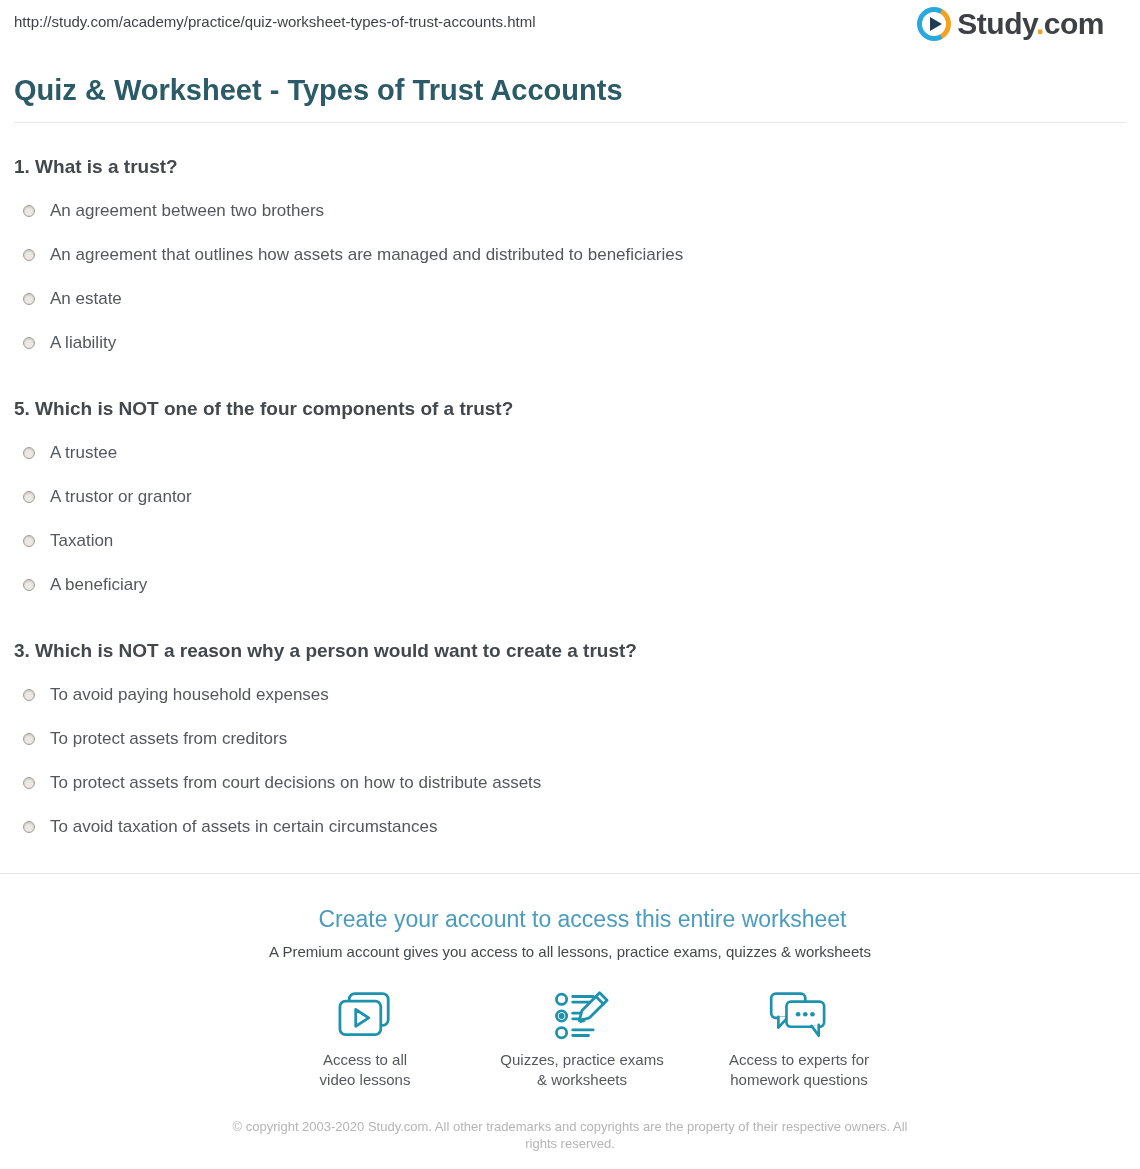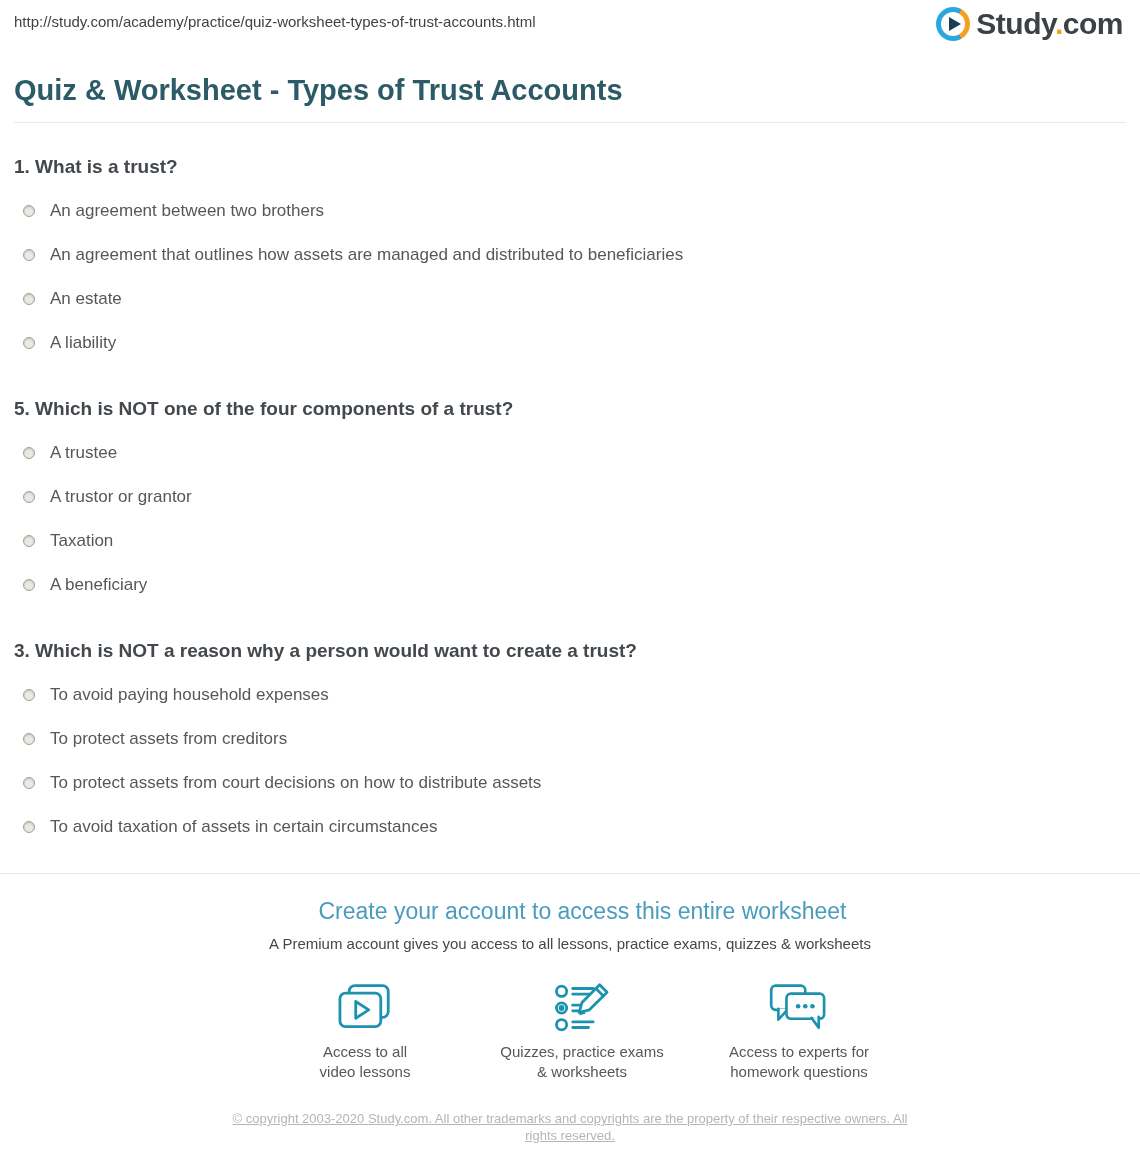--- a/index.html
+++ b/index.html
@@ -12,21 +12,21 @@
   }
   *{box-sizing:border-box;}
   html,body{margin:0;padding:0;}
   body{
     width:1140px;height:1169px;overflow:hidden;background:#ffffff;
     font-family:"Liberation Sans", sans-serif;
   }
   
   .header{position:relative;height:48px;padding:13px 24px 0 14px;}
   .url-text{font-size:15px;color:#3f4347;line-height:18px;}
-  .logo{position:absolute;top:7px;right:17px;display:flex;align-items:center;gap:6px;cursor:pointer;}
+  .logo{position:absolute;top:7px;right:36px;display:flex;align-items:center;gap:6px;cursor:pointer;}
   .logo-icon{width:34px;height:34px;border-radius:50%;position:relative;flex:0 0 auto;
     background:conic-gradient(from 0deg,var(--logo-blue) 0 30deg,var(--logo-orange) 30deg 150deg,var(--logo-blue) 150deg 360deg);}
   .logo-icon::before{content:"";position:absolute;inset:5px;background:#fff;border-radius:50%;}
   .logo-icon::after{content:"";position:absolute;left:13px;top:10px;
     border-left:12px solid #1d3d54;border-top:7px solid transparent;border-bottom:7px solid transparent;}
   .logo-wordmark{font-size:30px;font-weight:bold;color:var(--logo-text);letter-spacing:-0.5px;line-height:34px;}
   .logo-dot{color:var(--logo-orange);}
   
   .page-title{margin:24px 14px 0;font-size:29px;font-weight:bold;color:var(--title-teal);line-height:36px;}
   .rule{border:none;border-top:1px solid #e8e8e8;margin:14px 14px 0;}
@@ -34,28 +34,28 @@
   .quiz{padding:0 14px;}
   .question{margin-top:32px;}
   .q-heading{margin:4px 0 10px;font-size:19px;font-weight:bold;color:#43484d;line-height:24px;}
   .option{display:flex;align-items:center;gap:15px;padding:11px 0;margin-left:9px;cursor:pointer;}
   .radio{appearance:none;-webkit-appearance:none;width:12px;height:12px;border-radius:50%;
     border:1px solid #a39e98;background:#ece9e5;box-shadow:inset 0 1px 2px rgba(0,0,0,0.18);
     margin:0;flex:0 0 auto;cursor:pointer;}
   .option-label{font-size:17px;color:#54585c;line-height:22px;}
   
   .cta{border-top:1px solid #e8e8e8;margin:24px 0 0;padding-top:22px;text-align:center;}
-  .cta-title{margin:0;font-size:23px;font-weight:normal;color:var(--cta-blue);line-height:30px;padding-left:25px;}
+  .cta-title{margin:8px;font-size:23px;font-weight:normal;color:var(--cta-blue);line-height:30px;padding-left:25px;}
   .cta-sub{margin:8px auto 0;font-size:15px;color:#43484d;line-height:20px;}
   .features{display:flex;justify-content:center;margin-top:28px;padding-left:24px;}
   .feature{width:217px;}
   .feature-icon{height:52px;display:flex;align-items:center;justify-content:center;color:var(--icon-teal);}
   .feature-label{margin-top:8px;font-size:15px;color:#54585c;line-height:20px;}
   
-  .copyright{margin:28px auto 0;max-width:710px;text-align:center;font-size:13px;color:#b5b5b5;line-height:17px;text-decoration:underline;}
+  .copyright{margin:28px auto 0;max-width:710px;text-align:center;font-size:13px;color:#b5b5b5;line-height:17px;}
 </style>
 </head>
 <body>
 
 <div class="header">
   <div class="url-text">http://study.com/academy/practice/quiz-worksheet-types-of-trust-accounts.html</div>
   <div class="logo">
     <span class="logo-icon"></span>
     <span class="logo-wordmark"><span>Study</span><span class="logo-dot">.</span><span>com</span></span>
   </div>

